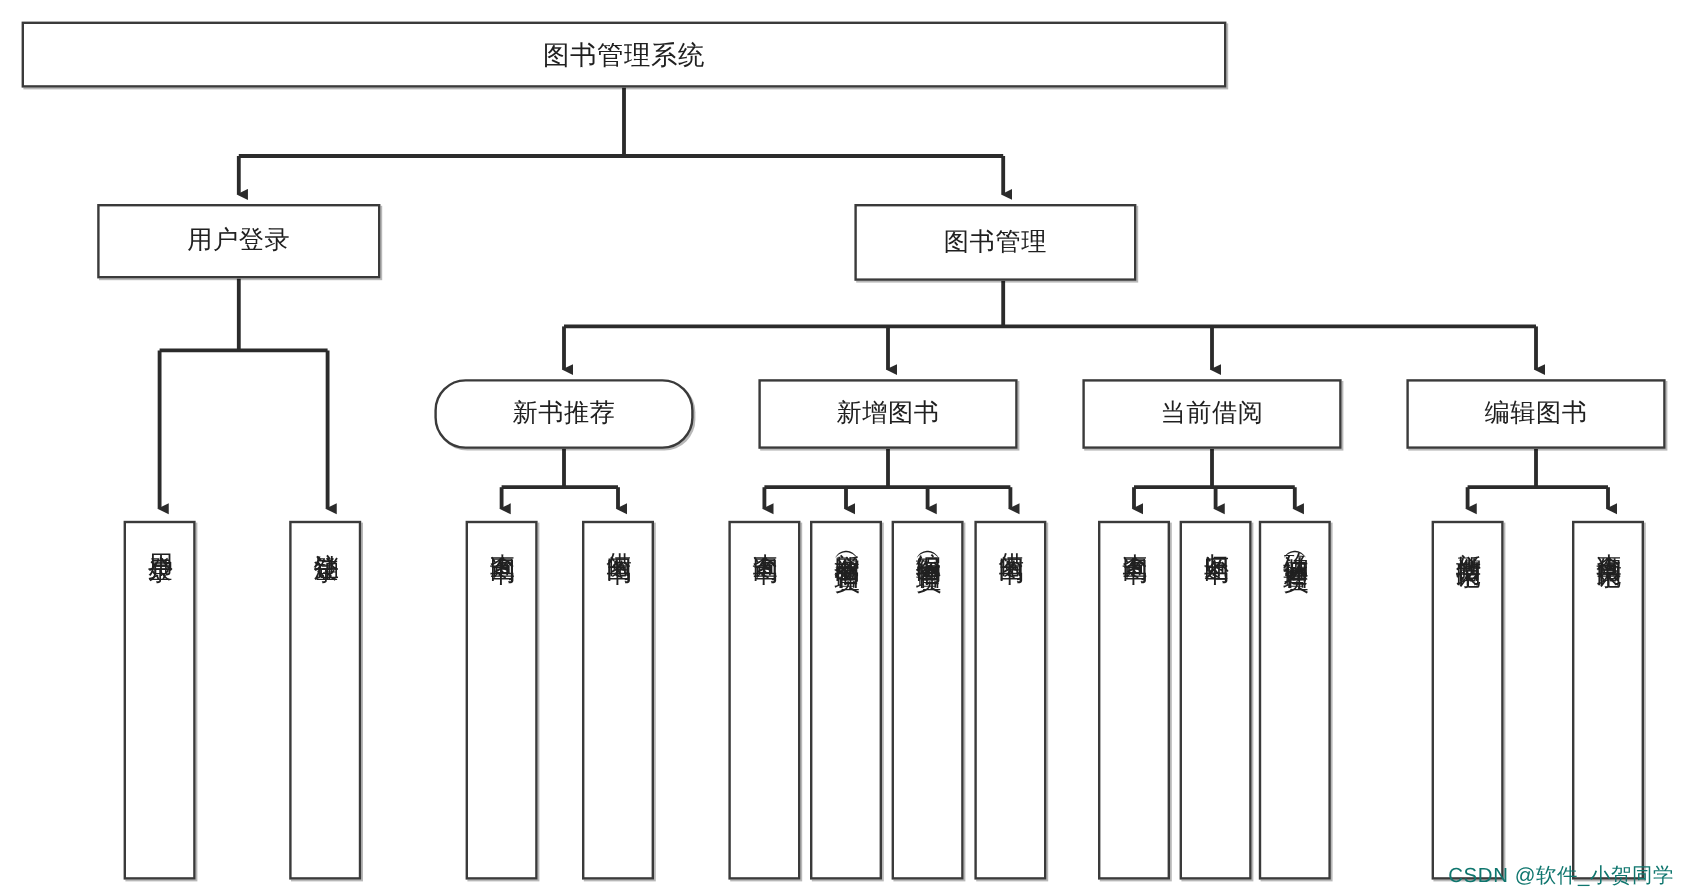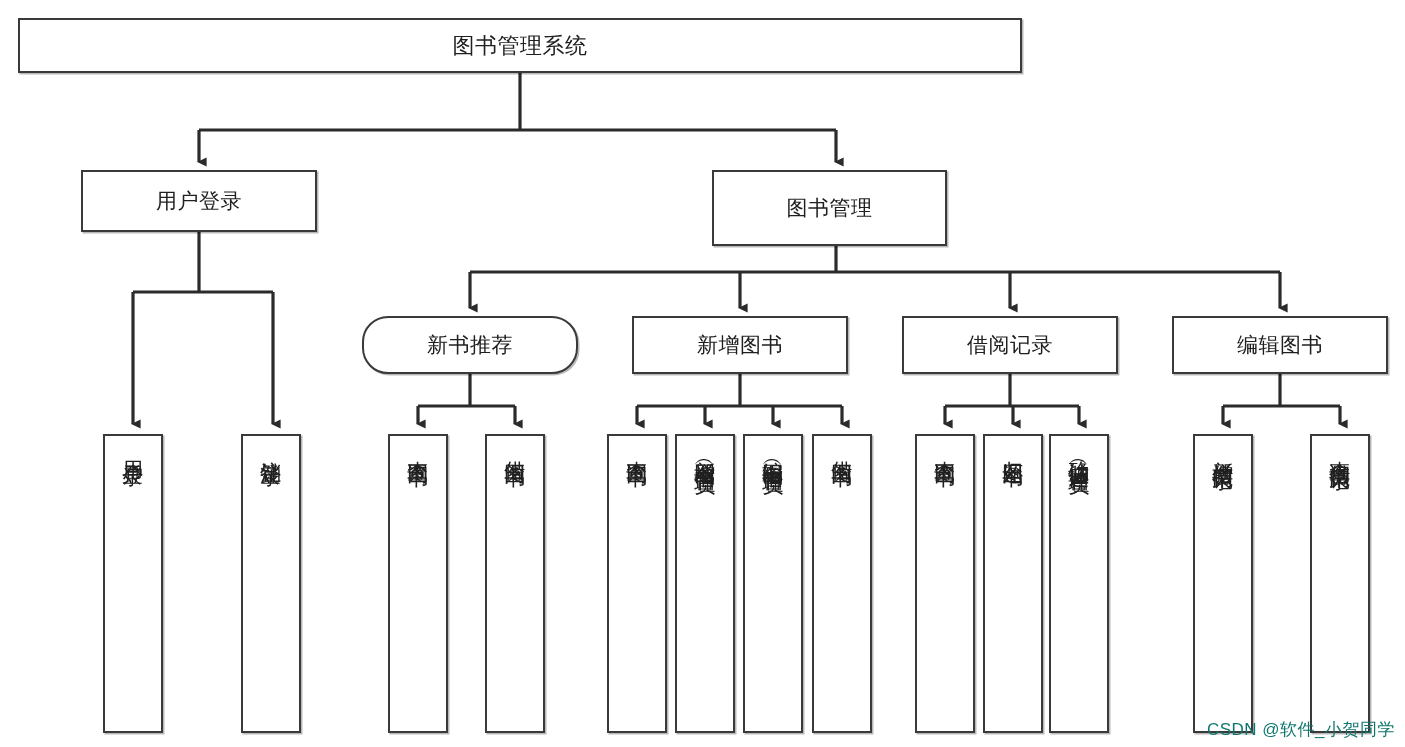--- a/index.html
+++ b/index.html
@@ -135,32 +135,32 @@
     </g>
   </svg>
 
   <div class="node root" style="left:18px; top:18px; width:1004px; height:55px;">
     <span class="label">图书管理系统</span>
   </div>
 
   <div class="node branch" style="left:81px; top:170px; width:236px; height:62px;">
     <span class="label">用户登录</span>
   </div>
-  <div class="node branch" style="left:712px; top:170px; width:235px; height:76px;">
+  <div class="node branch" style="left:712px; top:170px; width:235px; height:64px;">
     <span class="label">图书管理</span>
   </div>
 
   <div class="node branch" style="left:362px; top:316px; width:216px; height:58px;border-radius:26px;">
     <span class="label">新书推荐</span>
   </div>
   <div class="node branch" style="left:632px; top:316px; width:216px; height:58px;">
     <span class="label">新增图书</span>
   </div>
   <div class="node branch" style="left:902px; top:316px; width:216px; height:58px;">
-    <span class="label">借阅记录</span>
+    <span class="label">当前借阅</span>
   </div>
   <div class="node branch" style="left:1172px; top:316px; width:216px; height:58px;">
     <span class="label">编辑图书</span>
   </div>
 
   <div class="node leaf" style="left:103px; top:434px; width:60px; height:299px;">
     <span class="label">用户登录</span>
   </div>
   <div class="node leaf" style="left:241px; top:434px; width:60px; height:299px;">
     <span class="label">注销登录</span>

